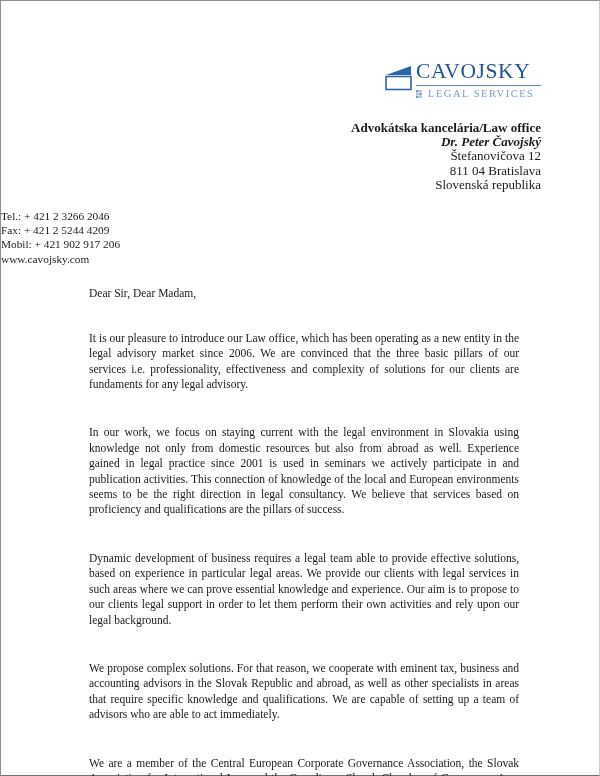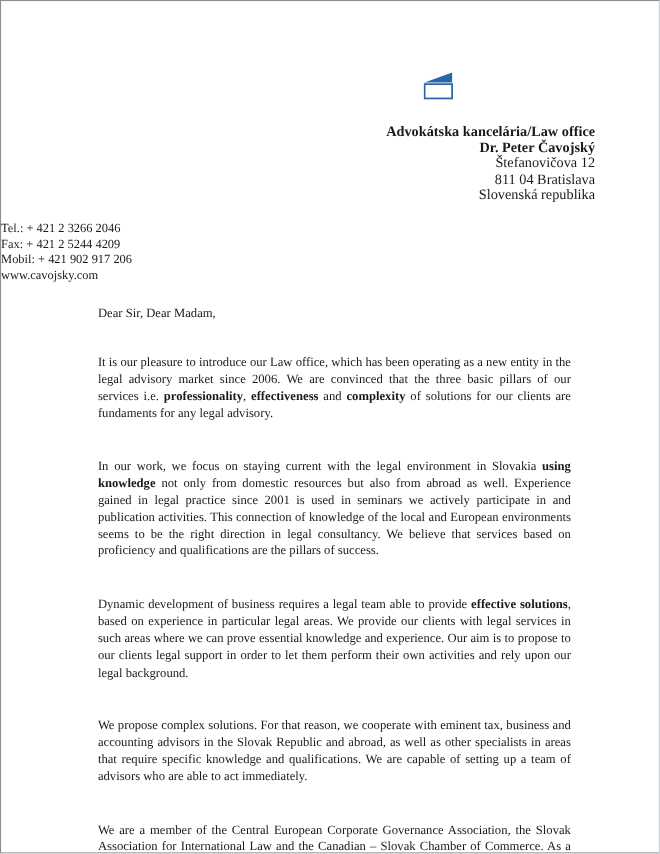--- a/index.html
+++ b/index.html
@@ -86,20 +86,21 @@
     text-align: right;
     padding: 22px 58px 0 16px;
     font-size: 13px;
     line-height: 14.2px;
   }
   .addr-office {
     font-weight: bold;
   }
   .addr-person {
     font-weight: bold;
+    font-style: italic;
   }
   .contact-block {
     padding: 17px 58px 0 0;
     font-size: 11.3px;
     line-height: 14.2px;
   }
 
   
   .body-wrap {
     padding: 0 80px 0 88px;
@@ -113,33 +114,48 @@
     font-size: 11.5px;
     line-height: 15.4px;
     text-align: justify;
   }
   .para:first-of-type {
     margin-top: 0;
   }
   .paras {
     margin-top: 32px;
   }
-  b { font-weight: bold; }
+  b { font-weight: normal; }
 </style>
 </head>
 <body>
 
 <div class="page">
 
   <div class="letterhead">
     <div class="logo">
       <svg class="logo-mark" viewBox="0 0 28 27">
         <polygon points="1,11 26,2 26,11 1,11" fill="#2b66a8"></polygon>
         <rect x="1" y="12.5" width="25" height="13" fill="none" stroke="#2b66a8" stroke-width="1.6"></rect>
       </svg>
+      <div class="logo-text-block">
+        <div class="logo-word">CAVOJSKY</div>
+        <div class="logo-rule"></div>
+        <div class="logo-sub-row">
+          <svg class="logo-grid" viewBox="0 0 9 8">
+            <rect x="0" y="0" width="2.6" height="2.4" fill="#7a9cc0"></rect>
+            <rect x="3.2" y="0" width="2.6" height="2.4" fill="#aac2da"></rect>
+            <rect x="0" y="2.9" width="2.6" height="2.4" fill="#aac2da"></rect>
+            <rect x="3.2" y="2.9" width="2.6" height="2.4" fill="#7a9cc0"></rect>
+            <rect x="0" y="5.7" width="2.6" height="2.3" fill="#7a9cc0"></rect>
+            <rect x="3.2" y="5.7" width="2.6" height="2.3" fill="#aac2da"></rect>
+          </svg>
+          <div class="logo-sub">LEGAL SERVICES</div>
+        </div>
+      </div>
     </div>
   </div>
 
   <div class="address-block">
     <div class="addr-office">Advokátska kancelária/Law office</div>
     <div class="addr-person">Dr. Peter Čavojský</div>
     <div>Štefanovičova 12</div>
     <div>811 04 Bratislava</div>
     <div>Slovenská republika</div>
   </div>

